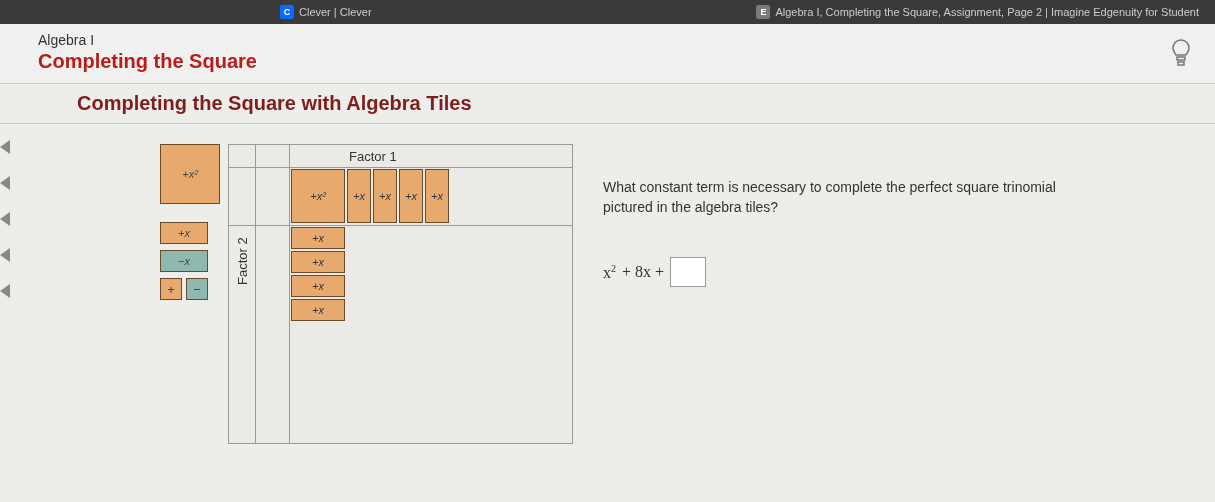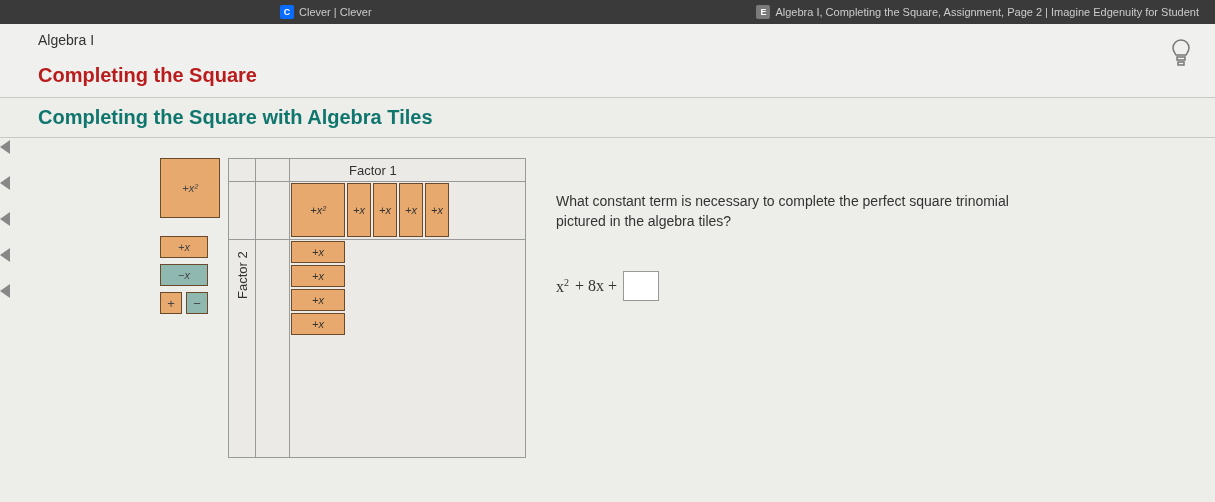--- a/index.html
+++ b/index.html
@@ -35,32 +35,32 @@
     border-radius: 2px; font-size: 9px; font-weight: bold;
   }
   .tab-icon.c { background:#0a6cff; color:#fff; }
   .tab-icon.e { background:#7a7a7a; color:#fff; }
   .header {
     background: #f0f0ee;
     border-bottom: 1px solid #c8c8c4;
     padding: 8px 20px 10px 38px;
     position: relative;
   }
-  .course-label { font-size: 14px; color:#333; margin-bottom:16px;}
+  .course-label { font-size: 14px; color:#333; margin-bottom:2px;}
   .page-title { font-size: 20px; font-weight: bold; color:#b91c1c; }
   .hint-icon {
     position: absolute; right: 22px; top: 14px;
     width: 24px; height: 30px;
   }
   .section-header {
     padding: 8px 20px 8px 38px;
     border-bottom: 1px solid #c8c8c4;
     background:#ededea;
   }
-  .section-title { font-size: 20px; color:#0f766e; font-weight:bold;}
+  .section-title { font-size: 20px; color:#7f1d1d; font-weight:bold;margin-left:39px;}
   .content {
     display: flex;
     padding: 20px 20px 20px 40px;
     gap: 30px;
     background:#ededea;
     height: calc(100% - 24px - 58px - 40px);
   }
   .left-nav {
     position:absolute;
     left:0; top:140px;
@@ -95,21 +95,21 @@
   }
   .t-orange { background:#e8a96e; }
   .t-teal { background:#8fb8b0; }
   .t-sq-big { width:60px; height:60px; }
   .t-row { width:48px; height:22px; }
   .t-sm { width:22px; height:22px; font-size:13px; font-style:normal;}
   .pair { display:flex; gap:4px;}
   .grid-wrap {
     border:1px solid #999;
     position:relative;
-    width:298px;
+    width:345px;
     height:300px;
     background:#eceae6;
   }
   .f1-label {
     position:absolute;
     top:4px; left:120px;
     font-size:13px; color:#333;
   }
   .f2-label {
     position:absolute;

